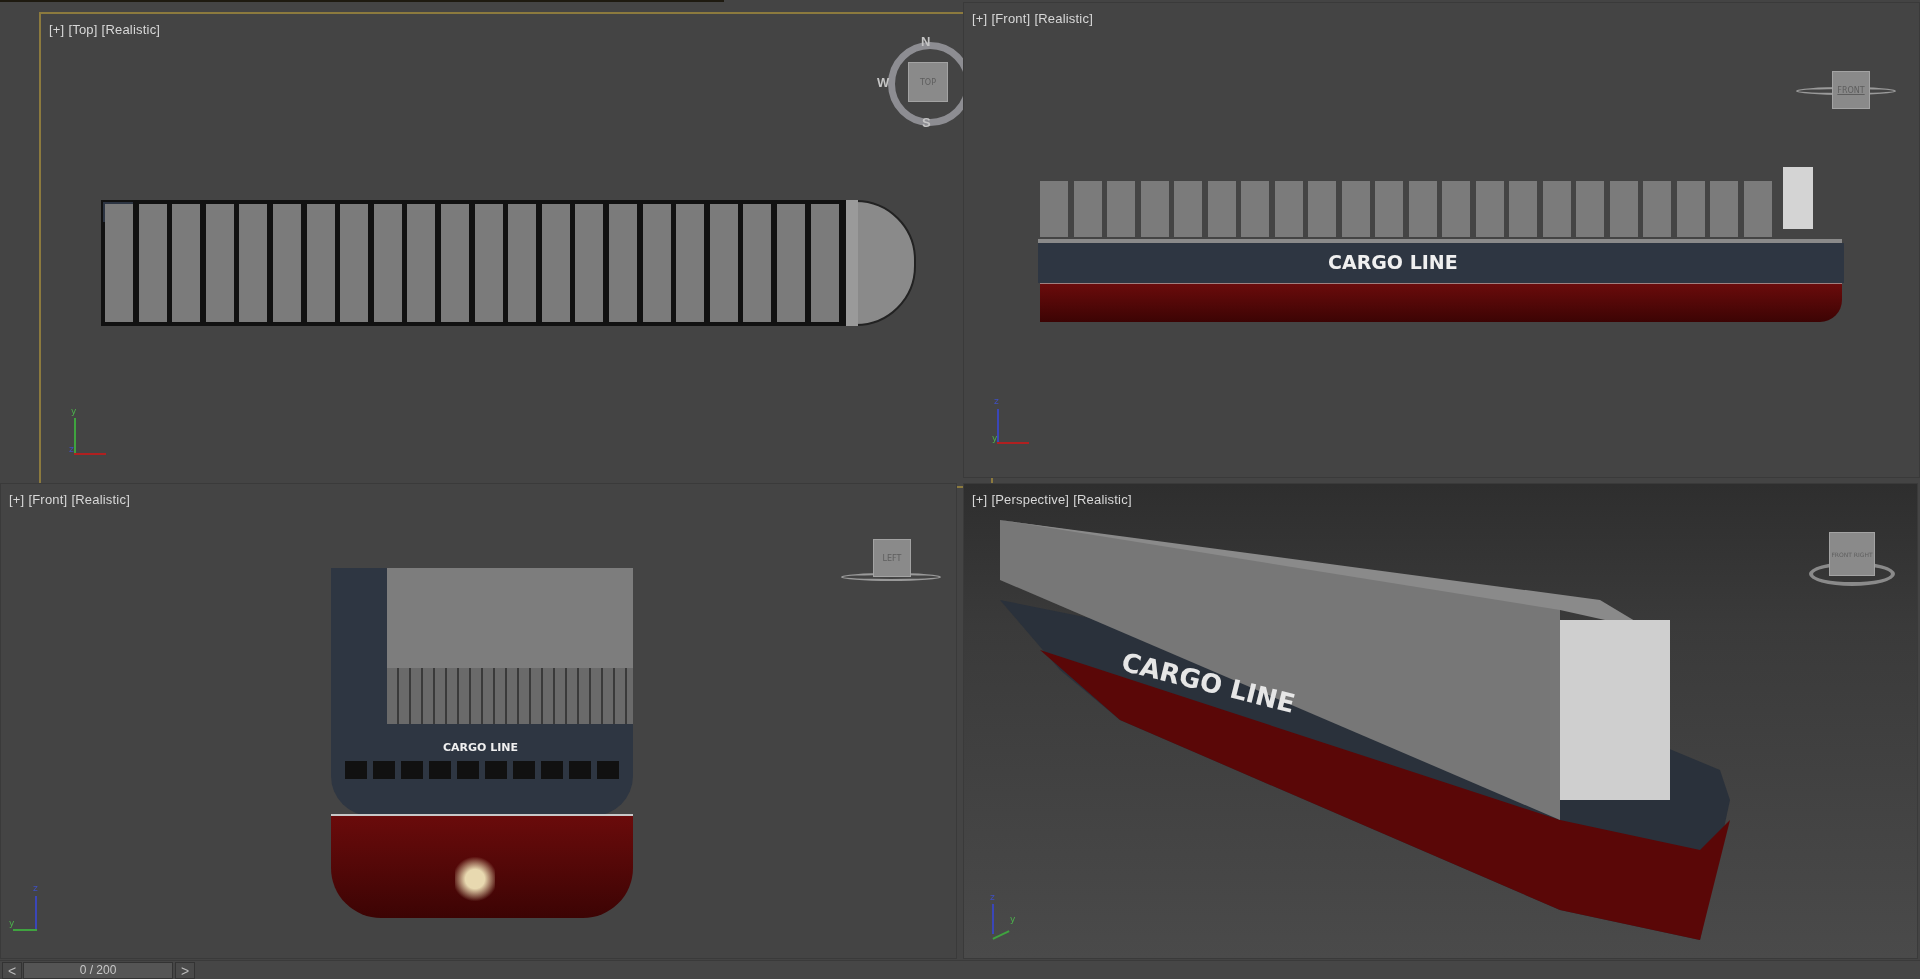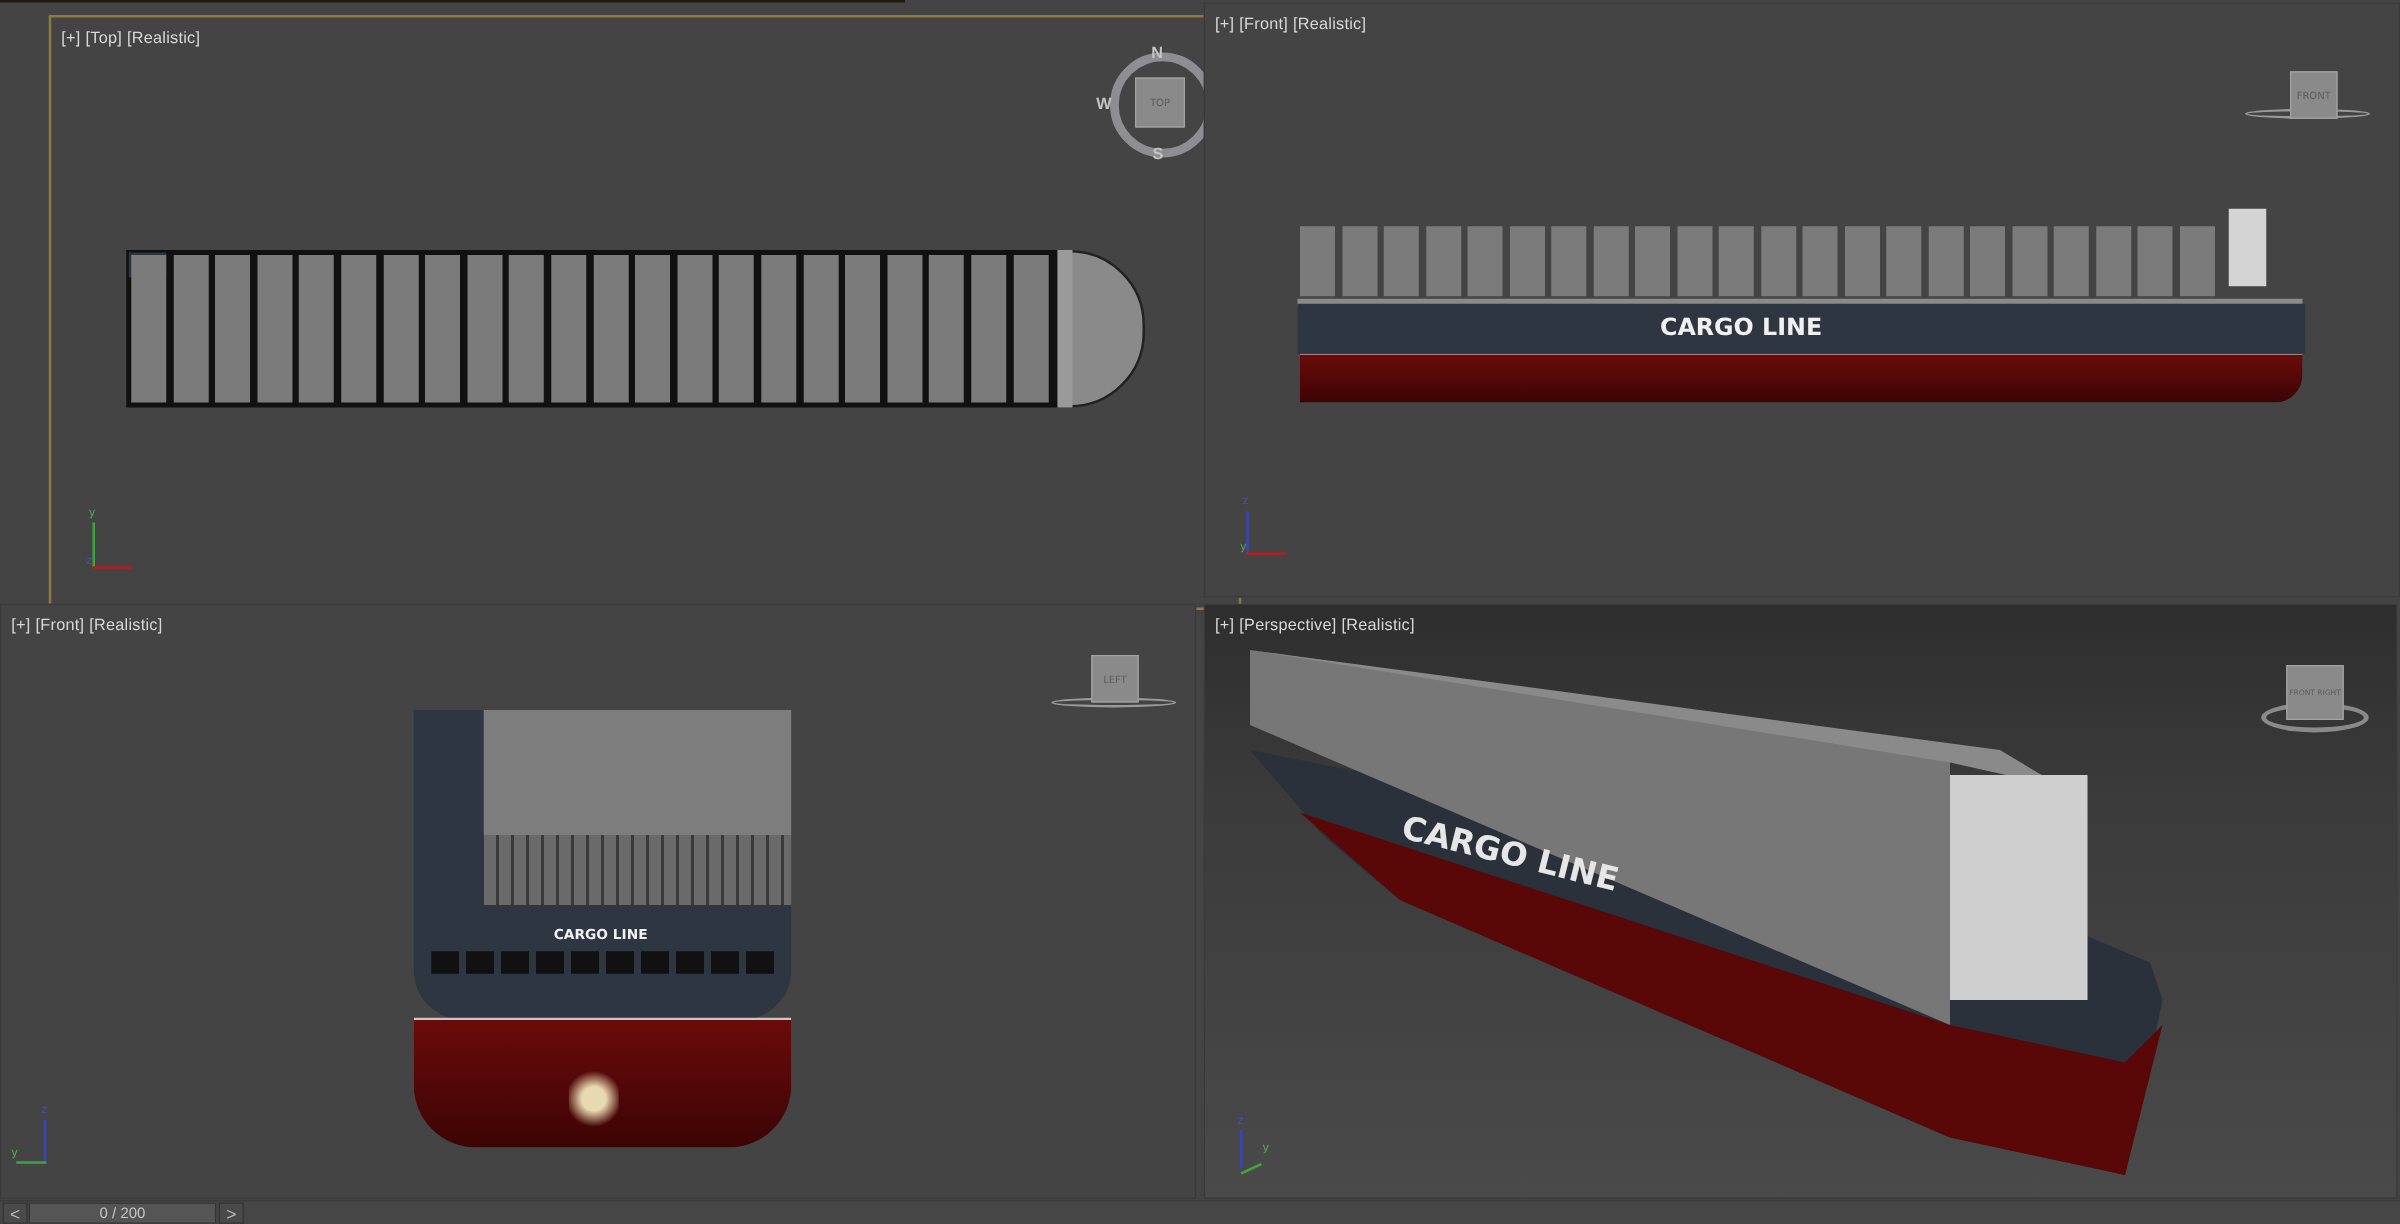--- a/index.html
+++ b/index.html
@@ -81,21 +81,21 @@
     <div class="l" style="left:4px;top:34px;color:#3f4fc0;">z</div>
   </div>
 </div>
 
 <div class="vp" style="left:963px;top:2px;width:957px;height:476px;">
   <div class="vp-label">
     <span>[+]</span><span>[Front]</span><span>[Realistic]</span>
   </div>
   <div class="cube" style="left:832px;top:48px;width:100px;height:50px;">
     <div class="ring" style="left:0;top:36px;width:100px;height:8px;border:2px solid #9a9a9a;box-sizing:border-box;"></div>
-    <div class="cube-box" style="left:36px;top:6px;width:36px;height:36px;">FRONT</div>
+    <div class="cube-box" style="left:36px;top:20px;width:36px;height:36px;text-decoration:underline;">FRONT</div>
   </div>
   <div style="position:absolute;left:74px;top:172px;width:810px;height:150px;">
     <div id="front-conts">
         <div class="cont" style="left: 2px; top: 6px; width: 28px; height: 56px;"></div>
         <div class="cont" style="left: 35.5px; top: 6px; width: 28px; height: 56px;"></div>
         <div class="cont" style="left: 69px; top: 6px; width: 28px; height: 56px;"></div>
         <div class="cont" style="left: 102.5px; top: 6px; width: 28px; height: 56px;"></div>
         <div class="cont" style="left: 136px; top: 6px; width: 28px; height: 56px;"></div>
         <div class="cont" style="left: 169.5px; top: 6px; width: 28px; height: 56px;"></div>
         <div class="cont" style="left: 203px; top: 6px; width: 28px; height: 56px;"></div>
@@ -126,21 +126,21 @@
     <div style="position:absolute;left:9px;top:43px;width:32px;height:2px;background:#b02020;"></div>
     <div class="l" style="left:6px;top:-3px;color:#3f4fc0;">z</div>
     <div class="l" style="left:4px;top:34px;color:#4cb14c;">y</div>
   </div>
 </div>
 
 <div class="vp" style="left:0;top:483px;width:957px;height:476px;">
   <div class="vp-label">
     <span>[+]</span><span>[Front]</span><span>[Realistic]</span>
   </div>
-  <div class="cube" style="left:840px;top:40px;width:100px;height:50px;">
+  <div class="cube" style="left:840px;top:55px;width:100px;height:50px;">
     <div class="ring" style="left:0;top:34px;width:100px;height:8px;border:2px solid #9a9a9a;box-sizing:border-box;"></div>
     <div class="cube-box" style="left:32px;top:0;width:36px;height:36px;">LEFT</div>
   </div>
   <div style="position:absolute;left:330px;top:70px;width:302px;height:370px;">
     <div class="hull-dark" style="position:absolute;left:0;top:14px;width:302px;height:248px;border-radius:0 0 40px 40px;"></div>
     <div style="position:absolute;left:56px;top:14px;width:246px;height:100px;background:#7d7d7d;"></div>
     <div style="position:absolute;left:56px;top:114px;width:246px;height:56px;background:repeating-linear-gradient(90deg,#6a6a6a 0 10px,#3a3a3a 10px 12px);"></div>
     <div class="cargo-text" style="left:112px;top:187px;font-size:11px;">CARGO LINE</div>
     <div style="position:absolute;left:14px;top:207px;width:278px;height:18px;background:repeating-linear-gradient(90deg,#111 0 22px,transparent 22px 28px);"></div>
     <div class="hull-red" style="position:absolute;left:0;top:260px;width:302px;height:102px;border-radius:0 0 50px 50px;border-top:2px solid #c8c8c8;"></div>

